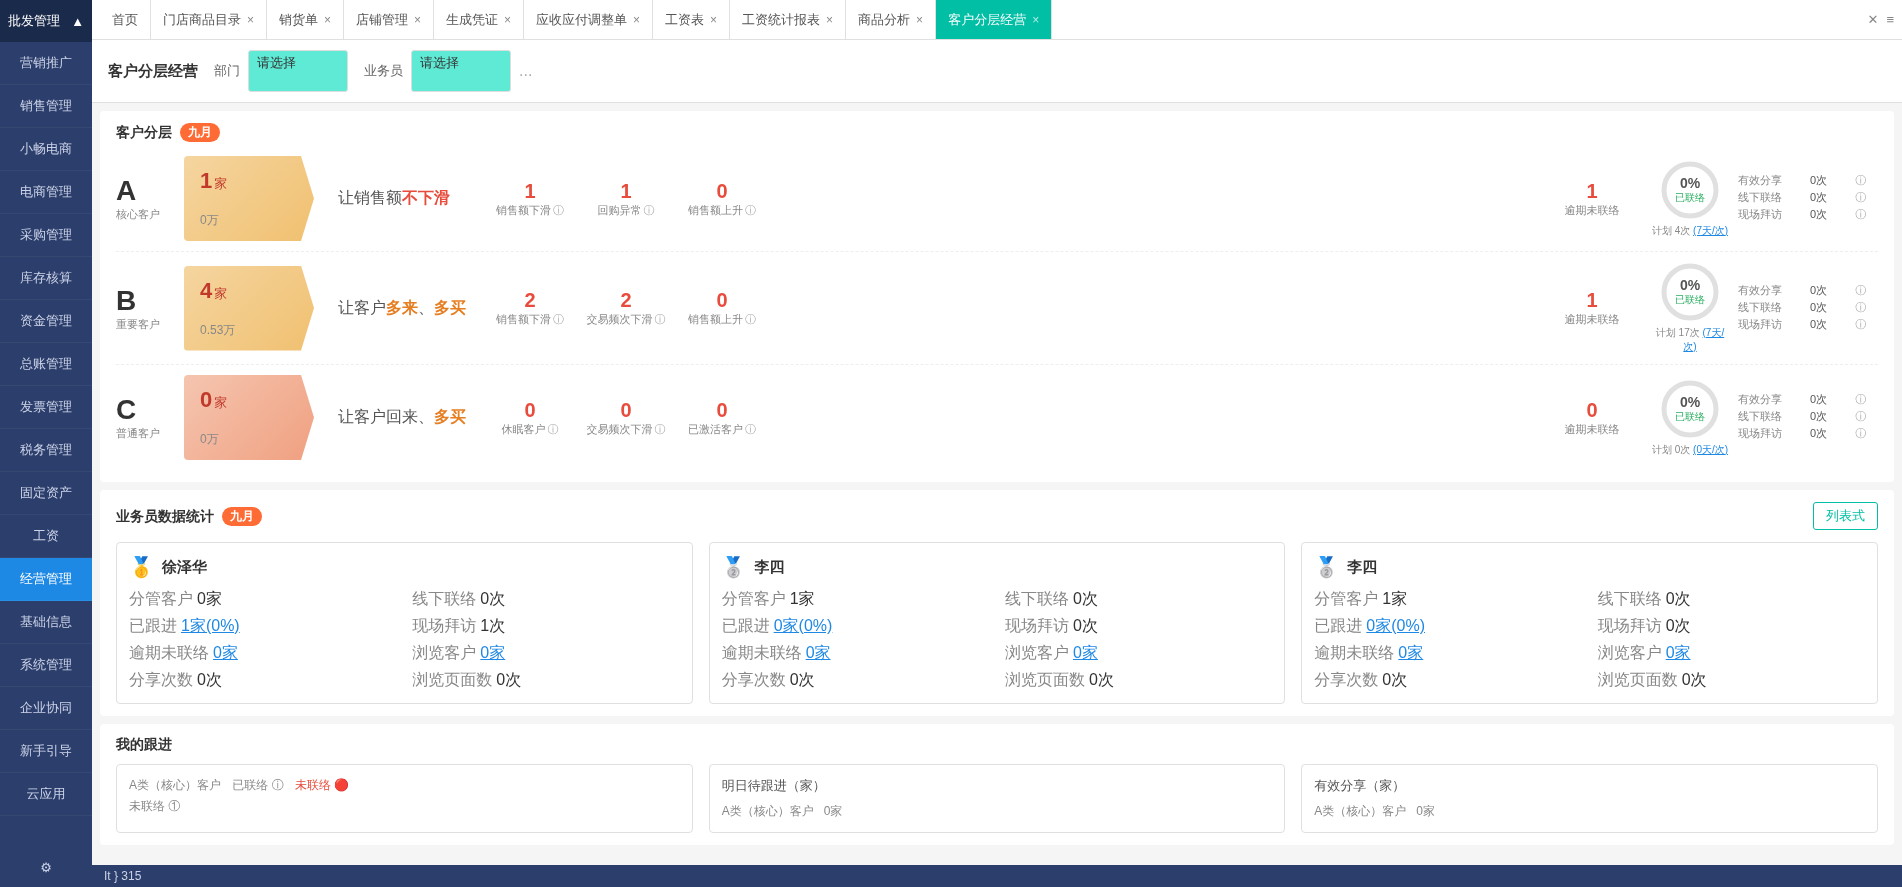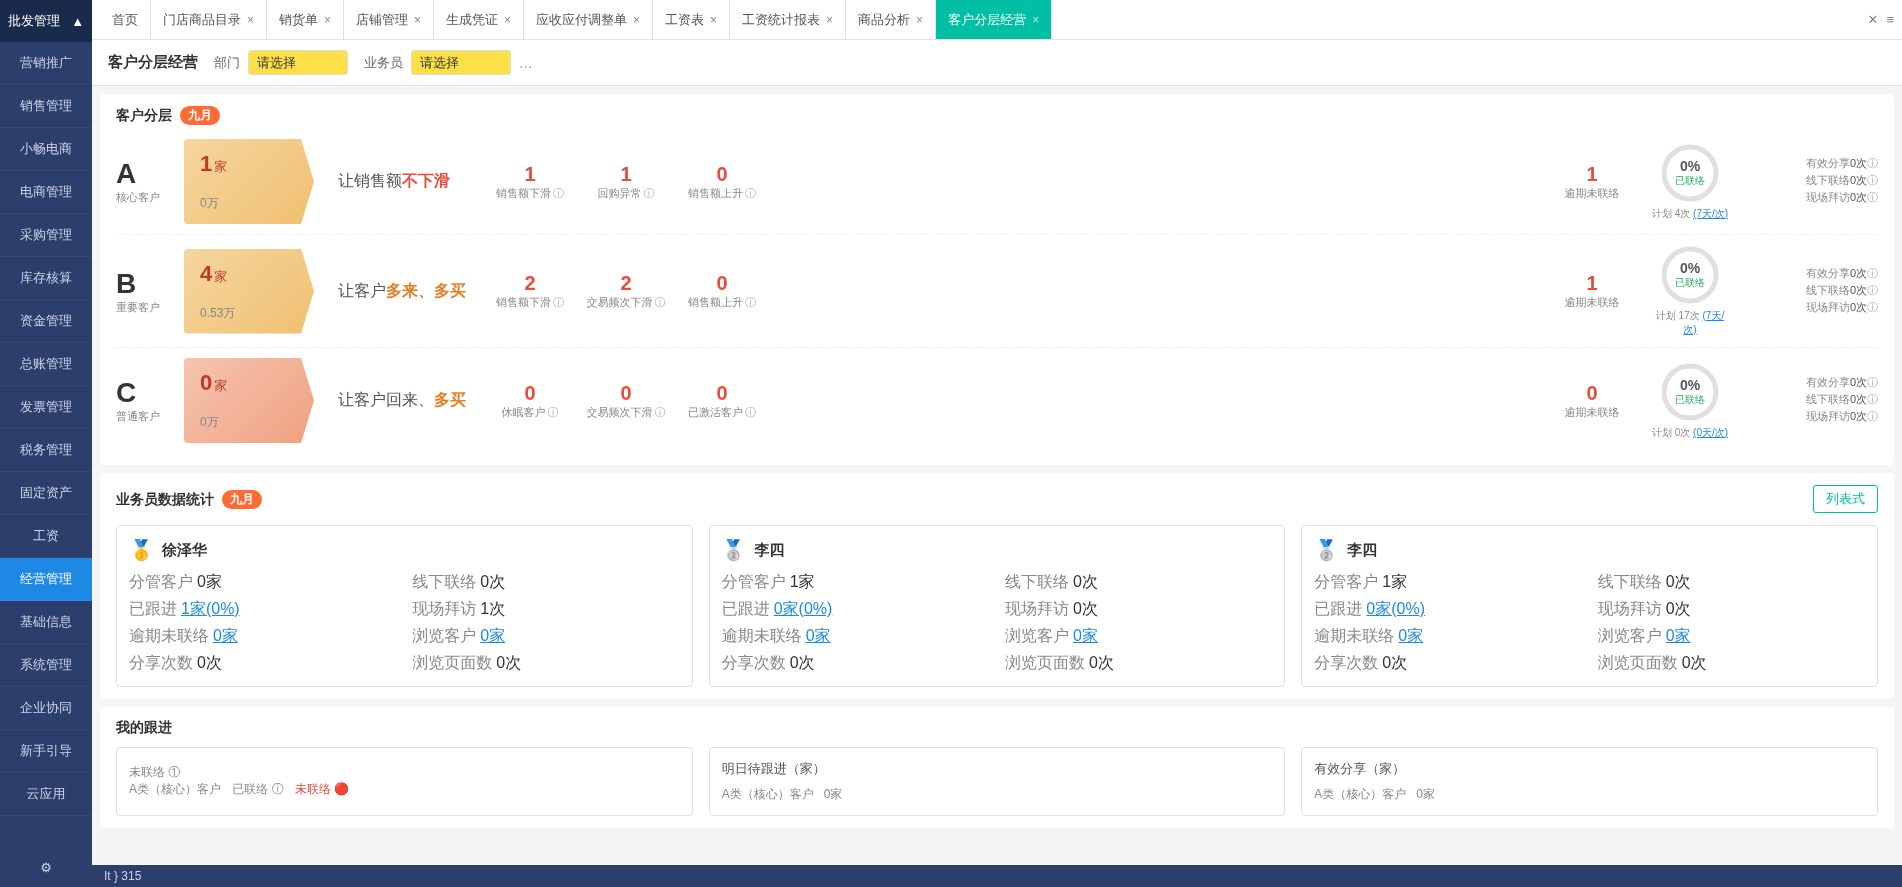--- a/index.html
+++ b/index.html
@@ -87,24 +87,24 @@
       gap: 16px;
       border-bottom: 1px solid #e0e0e0;
       flex-shrink: 0;
     }
     .page-title { font-size: 15px; font-weight: bold; color: #333; }
     .filter-group { display: flex; align-items: center; gap: 8px; }
     .filter-label { color: #666; font-size: 13px; }
     .filter-select {
       border: 1px solid #ddd;
       border-radius: 3px;
-      padding: 4px 28px 4px 8px;
+      padding: 4px 28px 21px 8px;
       font-size: 13px;
       color: #333;
-      background: #fde047;
+      background: #5eead4;
       appearance: none;
       cursor: pointer;
       min-width: 100px;
     }
     .filter-dots { color: #aaa; font-size: 16px; cursor: pointer; }
 
     
     .section { background: #fff; margin: 8px; border-radius: 4px; padding: 12px 16px; }
     .section-title { font-size: 14px; font-weight: bold; color: #333; display: flex; align-items: flex-end; gap: 8px; margin-bottom: 4px; }
     .section-badge { background: #ff6b35; color: #fff; font-size: 12px; padding: 1px 8px; border-radius: 10px; }
@@ -205,21 +205,21 @@
     .circle-linked { font-size: 10px; color: #27ae60; }
     .circle-plan { font-size: 10px; color: #888; margin-top: 4px; text-align: center; }
     .circle-plan .plan-link { color: #1e88e5; text-decoration: underline; cursor: pointer; }
 
     .tier-extra {
       width: 140px;
       flex-shrink: 0;
       font-size: 11px;
       color: #555;
     }
-    .tier-extra-item { display: flex; justify-content: flex-end; margin-bottom: 2px; }
+    .tier-extra-item { display: flex; justify-content: flex-start; margin-bottom: 2px; gap: 28px; }
     .tier-extra-label { color: #888; }
     .tier-extra-value { color: #555; }
 
     
     .biz-section { background: #fff; margin: 8px; border-radius: 4px; padding: 12px 16px; }
     .biz-header { display: flex; align-items: center; justify-content: space-between; margin-bottom: 12px; }
     .biz-title { font-size: 14px; font-weight: bold; color: #333; display: flex; align-items: flex-end; gap: 8px; }
     .list-view-btn {
       border: 1px solid #00bfa5;
       color: #00bfa5;
@@ -726,28 +726,28 @@
             </div>
           </div>
         </div>
     </div>
 
     <div class="follow-section">
       <div class="follow-title">我的跟进</div>
       <div class="follow-cards" id="follow-cards-container">
 
         <div class="follow-card">
-          <div style="font-size:12px;color:#888;margin-top:4px;">
-            <span>未联络 ① &nbsp;&nbsp;</span>
-          </div>
           <div style="font-size:12px;color:#888;">
             <span>A类（核心）客户</span>
             <span style="margin-left:8px;">已联络 ⓘ</span>
             <span style="margin-left:8px;color:#e74c3c;">未联络 🔴</span>
           </div>
+          <div style="font-size:12px;color:#888;margin-top:4px;">
+            <span>未联络 ① &nbsp;&nbsp;</span>
+          </div>
         </div>
 
         <div class="follow-card">
           <div class="follow-card-title">
             <span>明日待跟进（家）</span>
           </div>
           <div style="font-size:12px;color:#888;">
             <span>A类（核心）客户 &nbsp; 0家</span>
           </div>
         </div>

